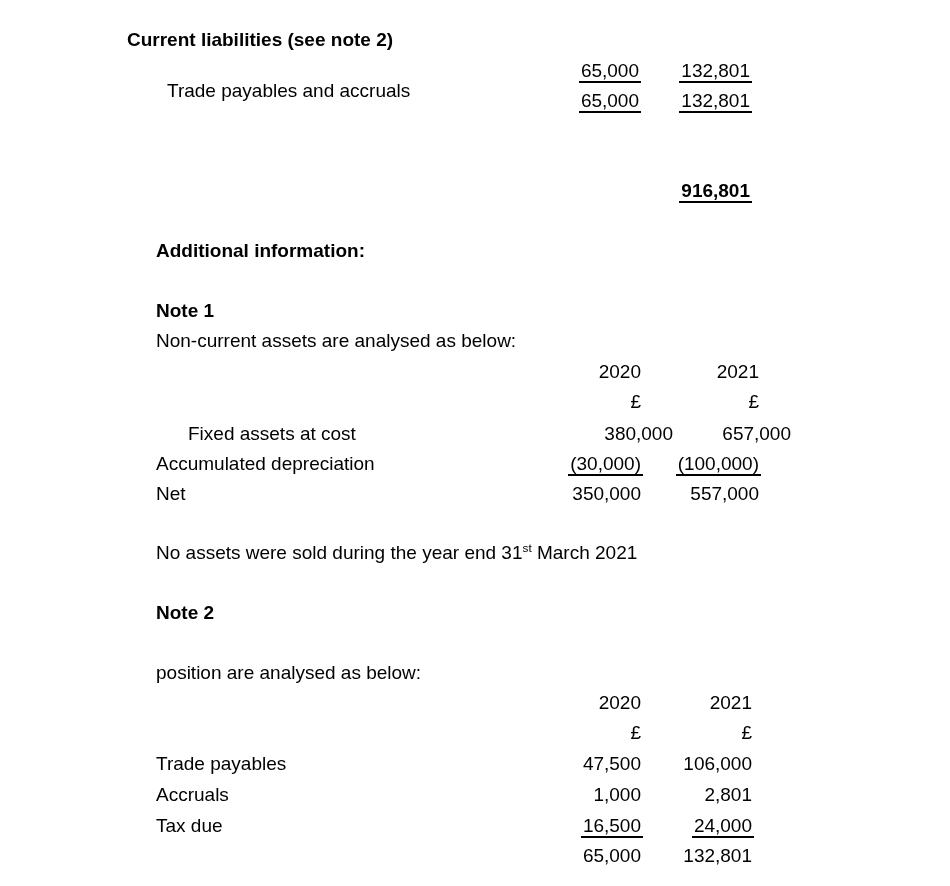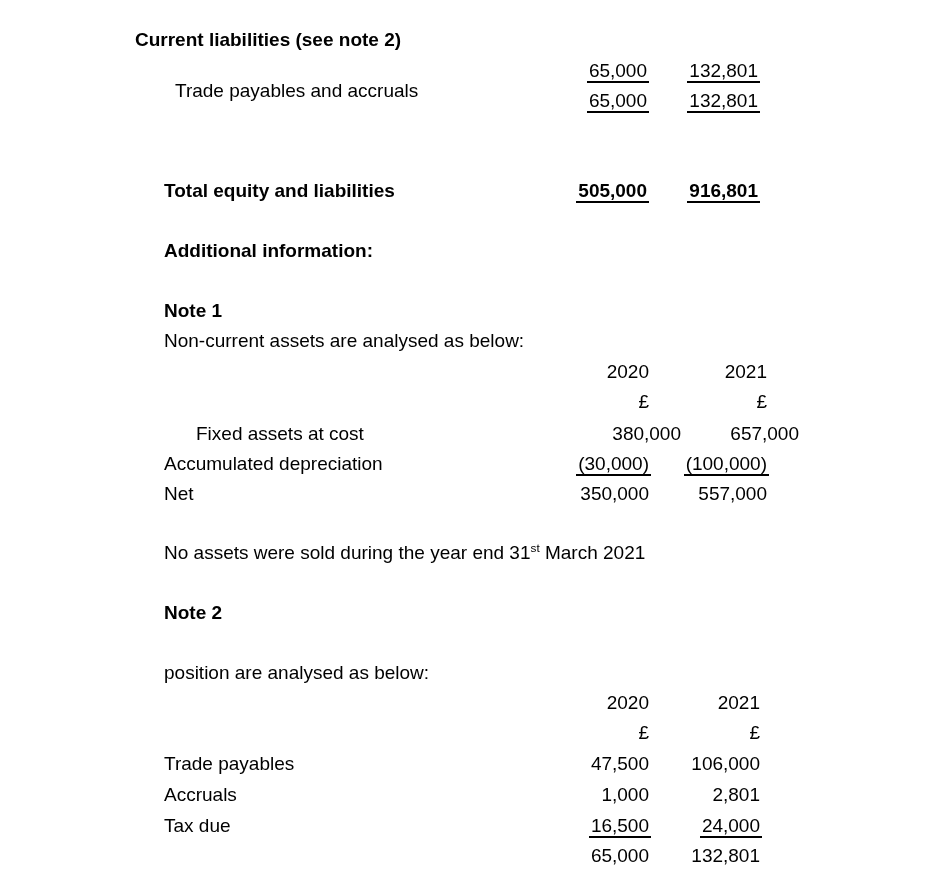--- a/index.html
+++ b/index.html
@@ -11,21 +11,21 @@
     width: 950px;
     height: 886px;
     position: relative;
     font-family: "Liberation Sans", sans-serif;
     color: #000000;
     font-size: 19px;
     overflow: hidden;
   }
   .page {
     position: absolute;
-    left: 12px; top: 0;
+    left: 4px; top: 0;
     width: 846px;
     height: 886px;
   }
   
   .row {
     position: absolute;
     left: 0;
     width: 950px;
     height: 30px;
     line-height: 30px;
@@ -92,22 +92,20 @@
     <span class="col col-a0"><span class="u">65,000</span></span>
     <span class="col col-b0"><span class="u">132,801</span></span>
   </div>
 
   <div class="row" style="top:86px;">
     <span class="col col-a0"><span class="u">65,000</span></span>
     <span class="col col-b0"><span class="u">132,801</span></span>
   </div>
 
   <div class="row" style="top:176px;">
-    <span class="label lbl-l1 bold">Total equity and liabilities</span>
-    <span class="col col-a0 bold"><span class="u">505,000</span></span>
     <span class="col col-b0 bold"><span class="u">916,801</span></span>
   </div>
 
   <div class="row" style="top:236px;">
     <span class="label lbl-l1 bold">Additional information:</span>
   </div>
 
   <div class="row" style="top:296px;">
     <span class="label lbl-l1 bold">Note 1</span>
   </div>

